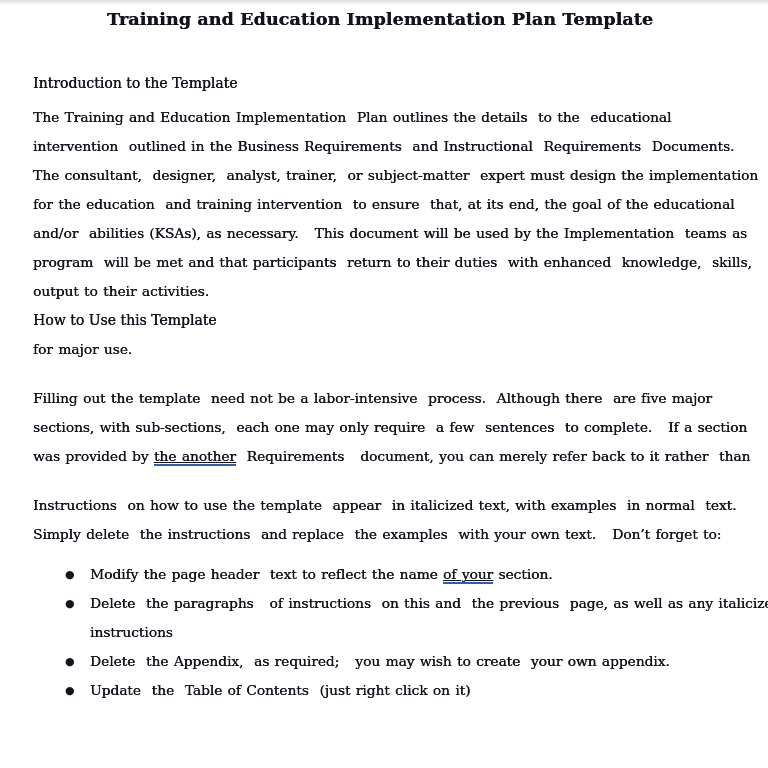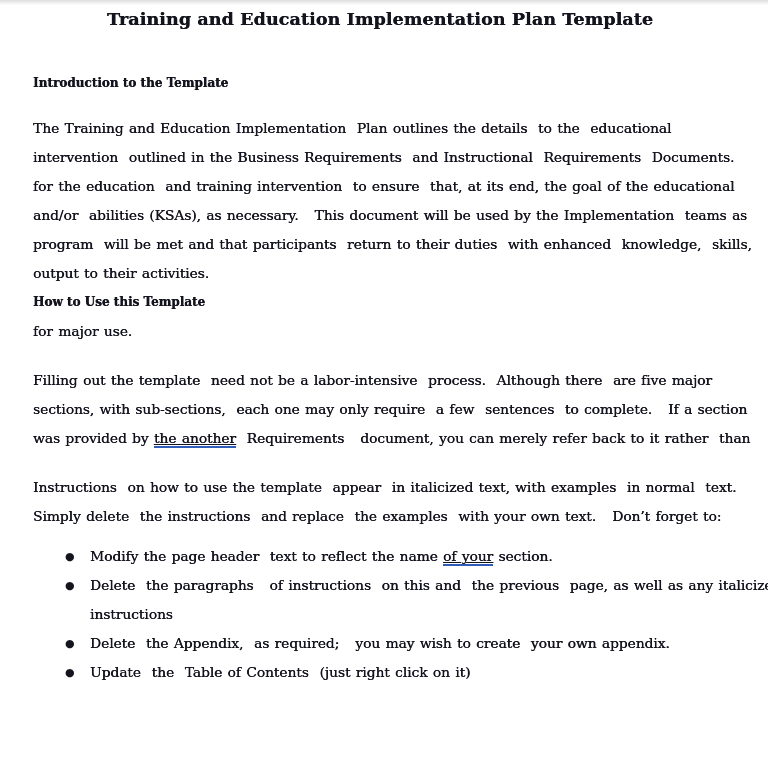--- a/index.html
+++ b/index.html
@@ -25,27 +25,27 @@
   }
   .doc-title{
     text-align:center;
     font-size:17.5px;
     font-weight:bold;
     line-height:26px;
     letter-spacing:0.1px;
     text-shadow:0.4px 0 0 currentColor;
   }
   .heading{
-    font-size:12px;
-    font-weight:bold;
+    font-size:14px;
+    font-weight:normal;
     line-height:29px;
     text-shadow:0.35px 0 0 currentColor;
   }
   .heading.first{margin-top:37px;}
-  .para{margin-top:16px;}
+  .para{margin-top:5px;}
   .para.gap{margin-top:20px;}
   .line{
     font-size:13.8px;
     line-height:29px;
     white-space:pre;
     letter-spacing:-0.05px;
     word-spacing:1px;
     text-shadow:0.3px 0 0 currentColor;
   }
   .grammar{
@@ -73,20 +73,21 @@
 
 <div class="page">
 
   <div class="doc-title">Training and Education Implementation Plan Template</div>
 
   <div class="heading first">Introduction to the Template</div>
 
   <div class="para">
     <div class="line">The Training and Education Implementation  Plan outlines the details  to the  educational</div>
     <div class="line">intervention  outlined in the Business Requirements  and Instructional  Requirements  Documents.</div>
+    <div class="line">The consultant,  designer,  analyst, trainer,  or subject-matter  expert must design the implementation</div>
     <div class="line">for the education  and training intervention  to ensure  that, at its end, the goal of the educational</div>
     <div class="line">and/or  abilities (KSAs), as necessary.   This document will be used by the Implementation  teams as</div>
     <div class="line">program  will be met and that participants  return to their duties  with enhanced  knowledge,  skills,</div>
     <div class="line">output to their activities.</div>
   </div>
 
   <div class="heading">How to Use this Template</div>
 
   <div class="para" style="margin-top:0;">
     <div class="line">for major use.</div>

